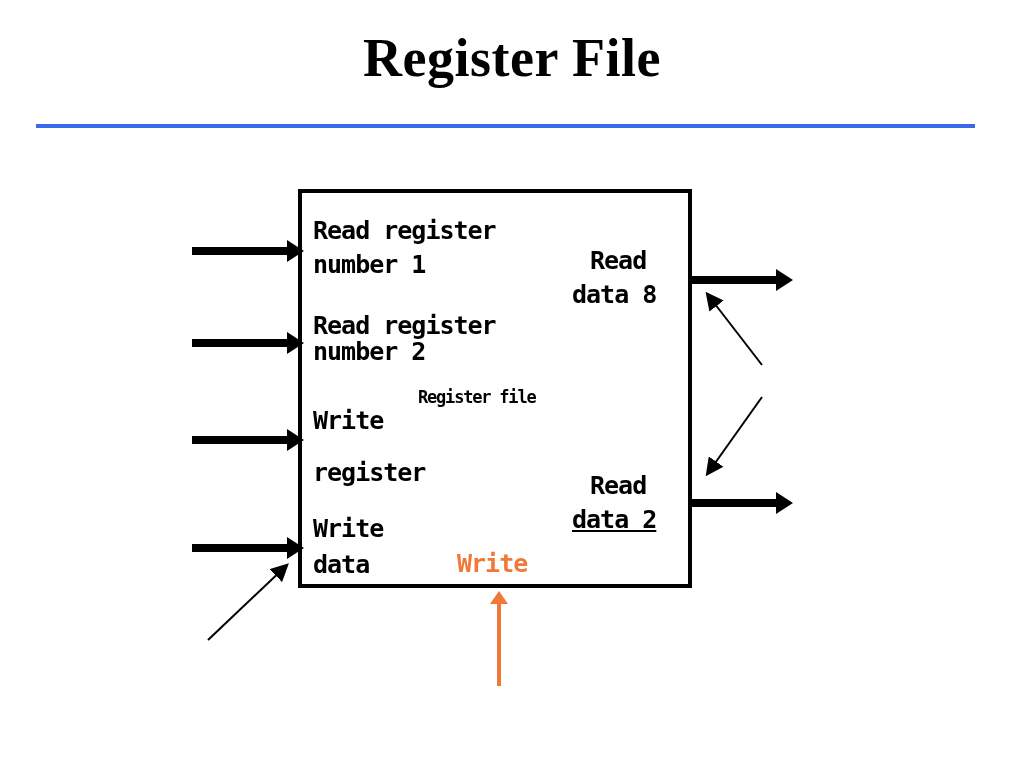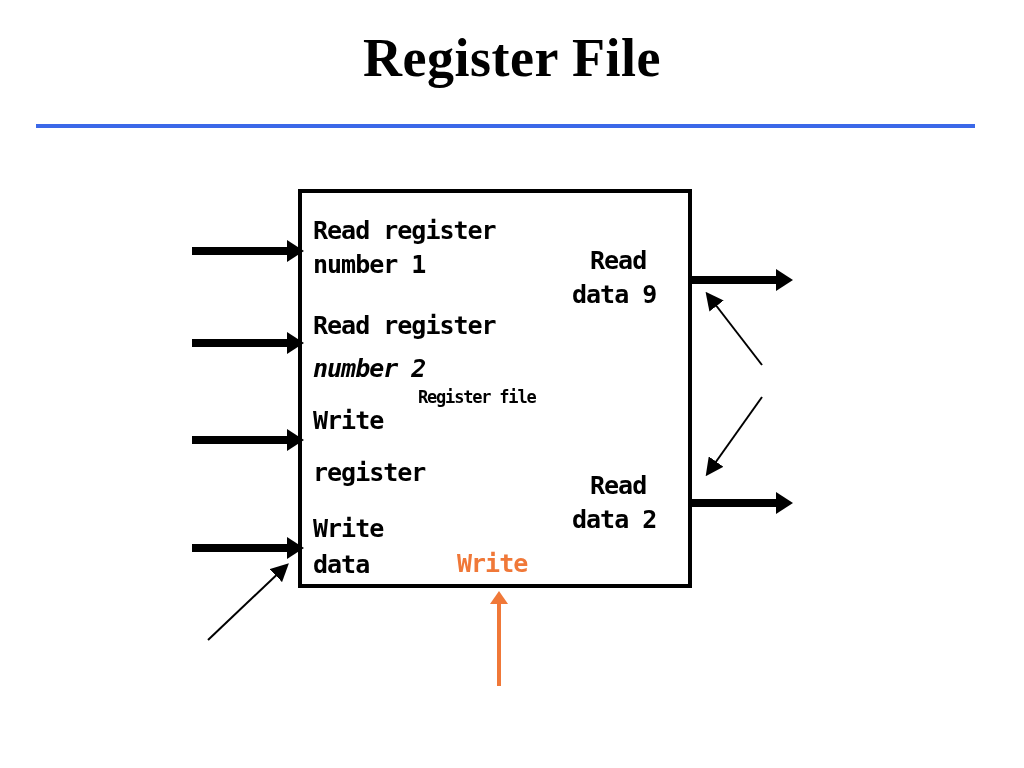--- a/index.html
+++ b/index.html
@@ -144,35 +144,35 @@
     <div class="wire" style="left:692px; top:276px; width:88px;"></div>
     <div class="wire-head" style="left:776px; top:269px;"></div>
 
     <div class="wire" style="left:692px; top:499px; width:88px;"></div>
     <div class="wire-head" style="left:776px; top:492px;"></div>
 
     <div class="px-label big" style="left:313px; top:218px;">Read register</div>
     <div class="px-label big" style="left:313px; top:252px;text-align:right;">number 1</div>
 
     <div class="px-label big" style="left:313px; top:313px;">Read register</div>
-    <div class="px-label big" style="left:313px; top:356px;font-style:italic;">number 2</div>
+    <div class="px-label big" style="left:313px; top:339px;">number 2</div>
 
     <div class="px-label big" style="left:313px; top:408px;">Write</div>
     <div class="px-label big" style="left:313px; top:460px;">register</div>
 
     <div class="px-label big" style="left:313px; top:516px;">Write</div>
     <div class="px-label big" style="left:313px; top:552px;">data</div>
 
     <div class="px-label small" style="left:418px; top:389px;">Register file</div>
 
     <div class="px-label big" style="left:590px; top:248px;">Read</div>
-    <div class="px-label big" style="left:572px; top:282px;">data 9</div>
+    <div class="px-label big" style="left:572px; top:282px;">data 8</div>
 
     <div class="px-label big" style="left:590px; top:473px;">Read</div>
-    <div class="px-label big" style="left:572px; top:507px;">data 2</div>
+    <div class="px-label big" style="left:572px; top:507px;text-decoration:underline;">data 2</div>
 
     <div class="px-label big orange" style="left: 457px; top: 551px; color: rgb(240, 120, 56);">Write</div>
     <div class="wire-orange" style="left: 497px; top: 604px; height: 82px; background: rgb(240, 120, 56);"></div>
     <div class="wire-orange-head" style="left: 490px; top: 591px; border-bottom-color: rgb(240, 120, 56);"></div>
 
     <svg class="thin-arrow" style="left:700px; top:285px; width:120px; height:200px;" viewBox="0 0 120 200">
       <defs>
         <marker id="tiphead" markerWidth="9" markerHeight="9" refX="7" refY="4.5" orient="auto">
           <path d="M0,0 L9,4.5 L0,9 z" fill="#000000"></path>
         </marker>

